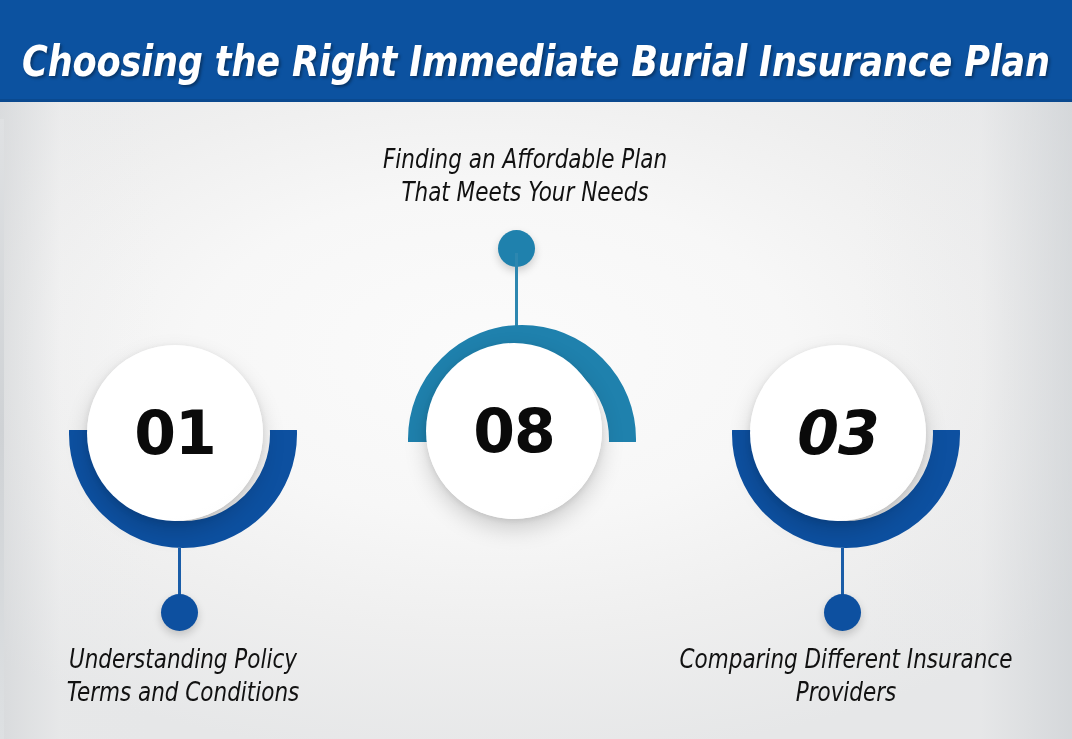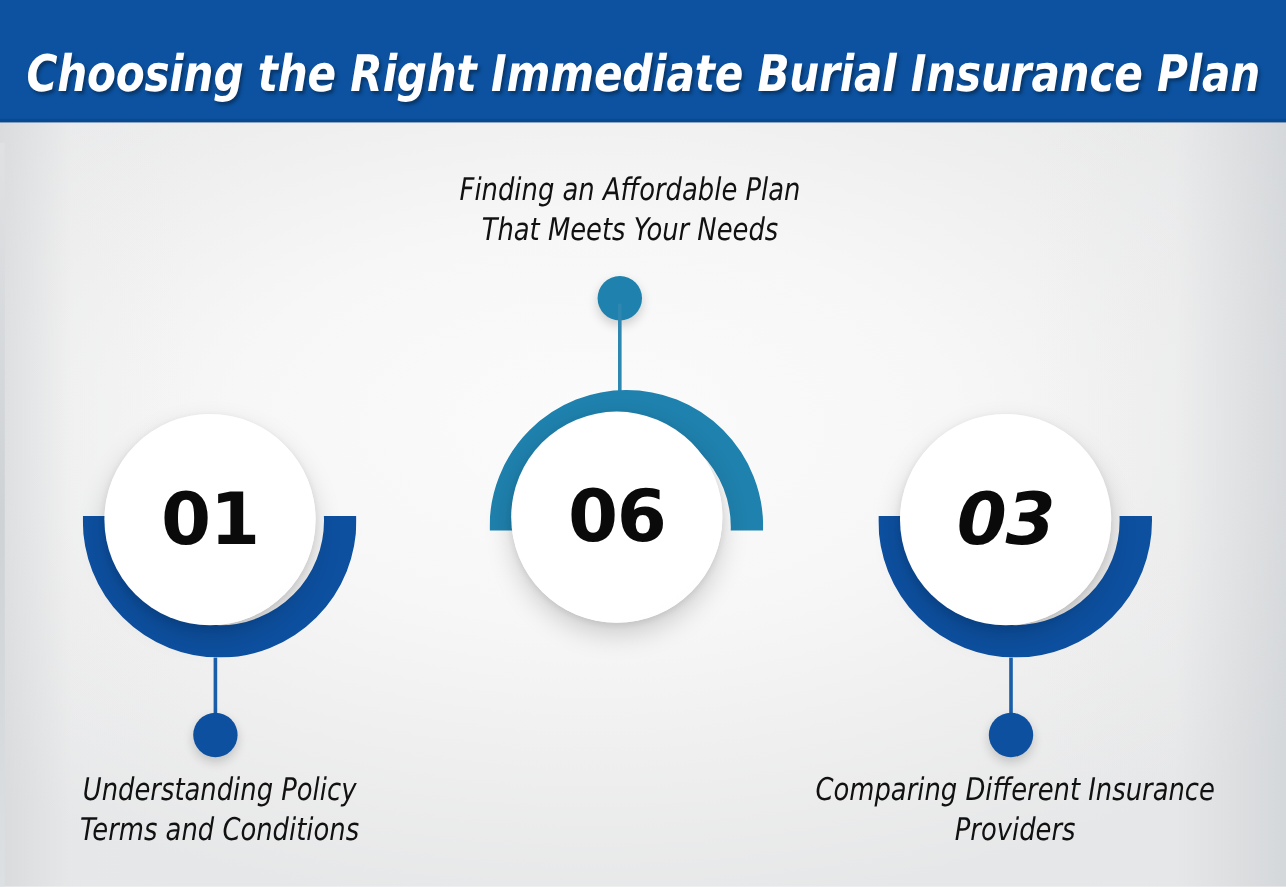--- a/index.html
+++ b/index.html
@@ -194,21 +194,21 @@
 
   <div class="step" id="step-2">
     <div class="caption" id="caption-2">Finding an Affordable Plan
 That Meets Your Needs</div>
     <div class="connector-dot" id="dot-2"></div>
     <div class="connector-line" id="line-2"></div>
     <div class="arc-wrap" id="arc-wrap-2">
       <div class="arc-ring" id="arc-ring-2"></div>
     </div>
     <div class="disc" id="disc-2">
-      <span class="disc-num">06</span>
+      <span class="disc-num">08</span>
     </div>
   </div>
 
   <div class="step" id="step-3">
     <div class="arc-wrap" id="arc-wrap-3">
       <div class="arc-ring" id="arc-ring-3"></div>
     </div>
     <div class="disc" id="disc-3">
       <span class="disc-num">03</span>
     </div>

